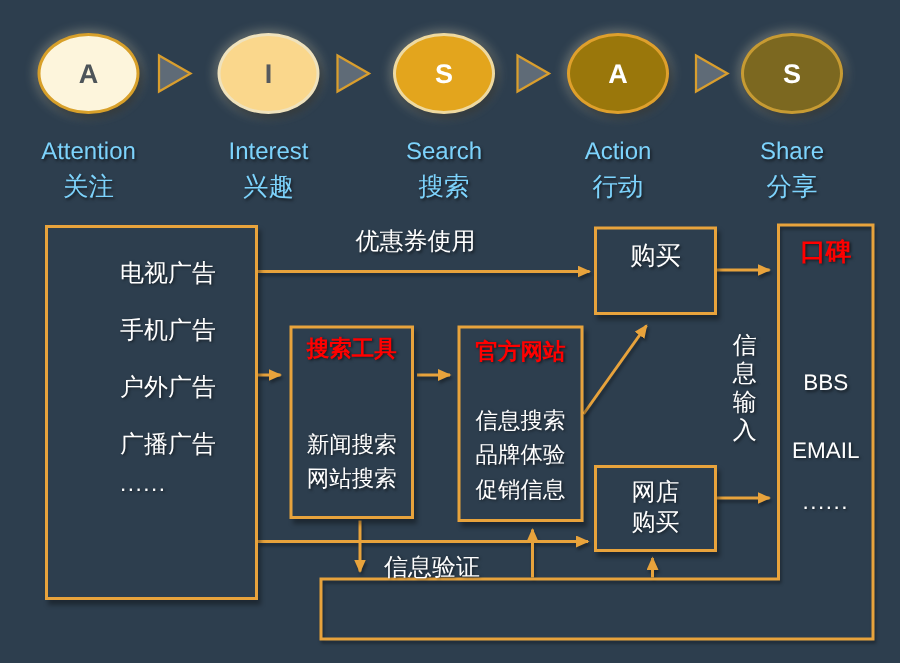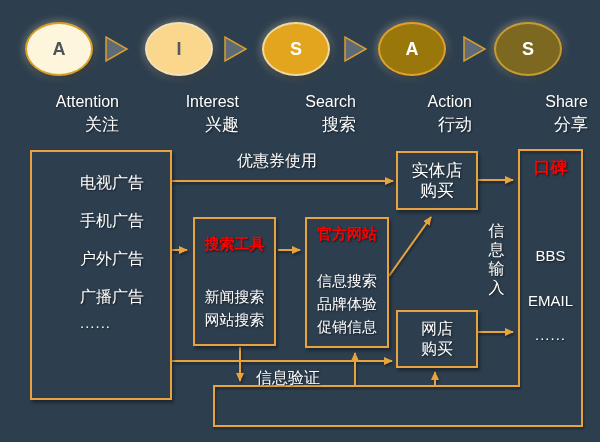--- a/index.html
+++ b/index.html
@@ -15,42 +15,42 @@
   .circle {
     position:absolute; top:22px; width:68px; height:54px;
     border-radius:50%; border:2px solid #D8A02A;
     display:flex; align-items:center; justify-content:center;
     font-weight:bold; font-size:18px; box-sizing:border-box;
     box-shadow:2px 3px 5px rgba(0,0,0,0.40), 0 0 7px 2px rgba(250,236,195,0.30);
   }
   .c0{left:25px;} .c1{left:145px;} .c2{left:262px;} .c3{left:378px;} .c4{left:494px;}
 
   .stage-en, .stage-zh {
-    position:absolute; width:120px; text-align:right; color:#ffffff;
+    position:absolute; width:120px; text-align:center; color:#7dd3fc;
     text-shadow:1px 1px 2px rgba(0,0,0,0.55);
   }
   .stage-en { top:93px; font-size:16px; }
   .stage-zh { top:113px; font-size:17px; }
   .l0{left:-1px;} .l1{left:119px;} .l2{left:236px;} .l3{left:352px;} .l4{left:468px;}
 
   
   .obox {
     position:absolute; border:2px solid #E8A33C; box-sizing:border-box;
     color:#FFFFFF; box-shadow:2px 3px 3px rgba(0,0,0,0.35);
     text-shadow:1px 1px 2px rgba(0,0,0,0.55);
   }
   #ads-box { left:30px; top:150px; width:142px; height:250px; }
   .ads-item { height:38px; line-height:38px; padding-left:48px; font-size:16px; }
   .ads-item.first { margin-top:12px; }
   .ads-item.dots { height:24px; line-height:14px; font-size:15px; letter-spacing:1px; }
 
   #search-box { left:193px; top:217px; width:83px; height:129px; text-align:center; }
   #official-box { left:305px; top:217px; width:84px; height:131px; text-align:center; }
   .box-title { font-weight:bold; font-size:15px; color:#FF0000; text-shadow:1px 1px 2px rgba(0,0,0,0.6); }
-  #search-box .box-title { margin-top:16px; }
+  #search-box .box-title { margin-top:4px; }
   #official-box .box-title { margin-top:6px; }
   .box-body { position:absolute; left:0; right:0; font-size:15px; line-height:23px; }
   #search-box .box-body { bottom:13px; }
   #official-box .box-body { bottom:8px; }
 
   #store-box  { left:396px; top:151px; width:82px; height:59px; text-align:center; font-size:17px; line-height:20px; padding-top:8px; }
   #online-box { left:396px; top:310px; width:82px; height:58px; text-align:center; font-size:16px; line-height:20px; padding-top:7px; }
 
   
   #koubei { position:absolute; left:519px; top:150px; width:63px; height:276px; color:#fff; text-shadow:1px 1px 2px rgba(0,0,0,0.55); }
@@ -147,21 +147,20 @@
   <div class="obox" id="official-box">
     <div class="box-title">官方网站</div>
     <div class="box-body">
       <div>信息搜索</div>
       <div>品牌体验</div>
       <div>促销信息</div>
     </div>
   </div>
 
   <div class="obox" id="store-box">
-    <div>实体店</div>
     <div>购买</div>
   </div>
 
   <div class="obox" id="online-box">
     <div>网店</div>
     <div>购买</div>
   </div>
 
   <div id="koubei">
     <span class="kb-title">口碑</span>

